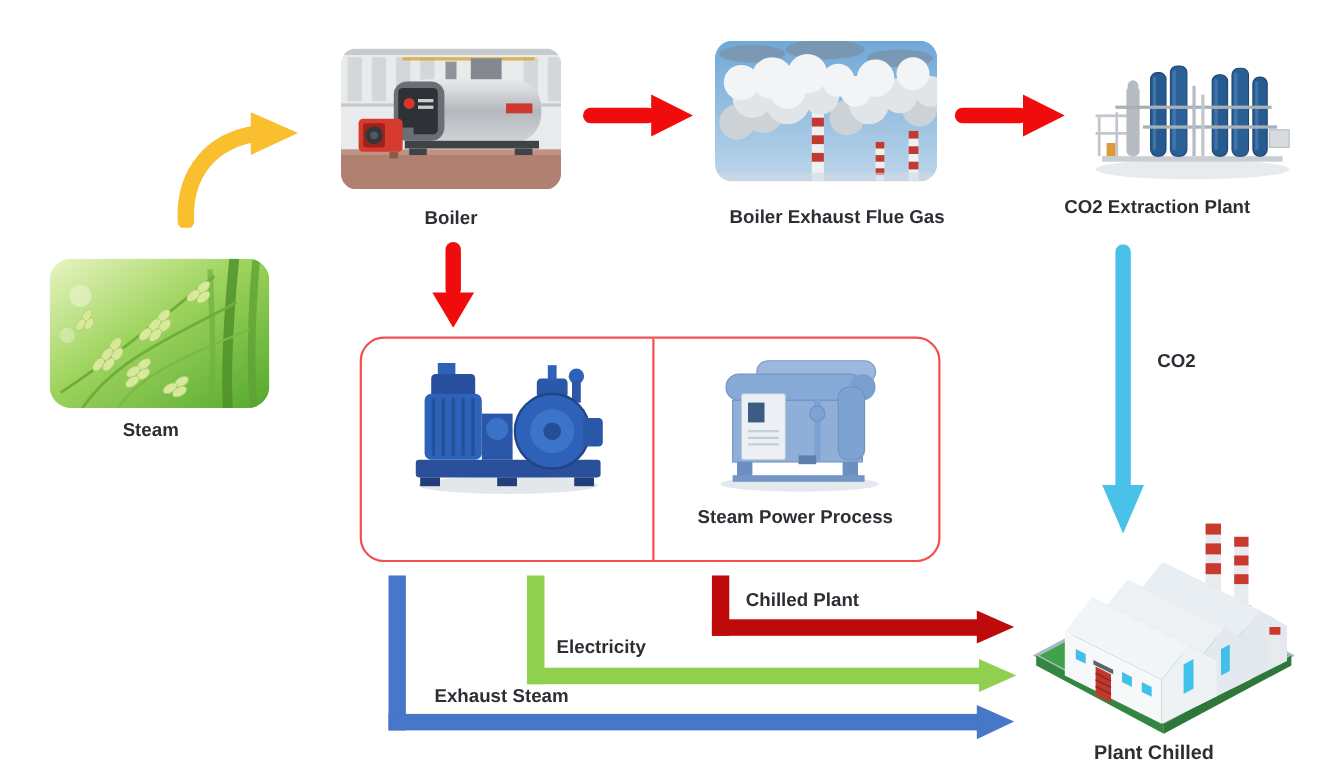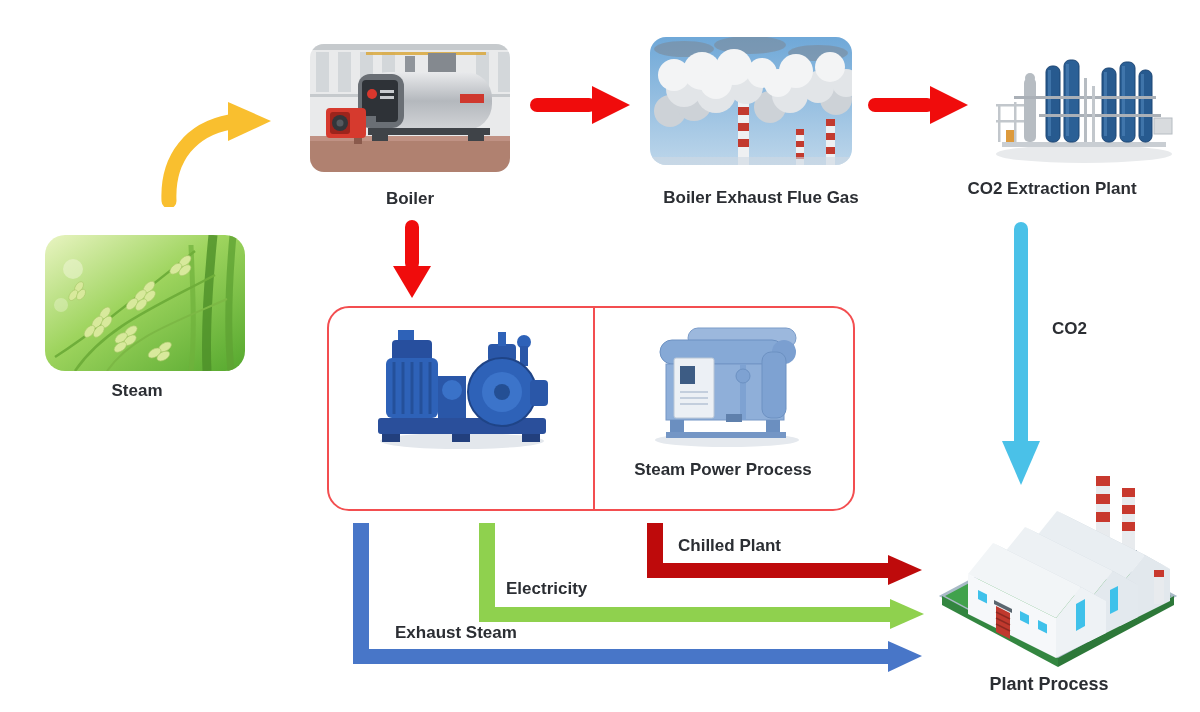--- a/index.html
+++ b/index.html
@@ -372,15 +372,15 @@
       </g>
       <polygon points="58,132 72,139 72,165 58,158" fill="#c0392e"></polygon>
       <g stroke="#8e2a22" stroke-width="1.5">
         <line x1="58" y1="138" x2="72" y2="145"></line>
           <line x1="58" y1="144" x2="72" y2="151"></line>
           <line x1="58" y1="150" x2="72" y2="157"></line>
       </g>
       <rect x="56" y="126" width="18" height="4" transform="skewY(26.5)" transform-origin="56 126" fill="#5a666f"></rect>
     </svg>
   </div>
-  <div class="lbl ctr big" style="left:1049px;top:674px;">Plant Process</div>
+  <div class="lbl ctr big" style="left:1049px;top:674px;">Plant Chilled</div>
 
 </div>
 
 </body></html>

